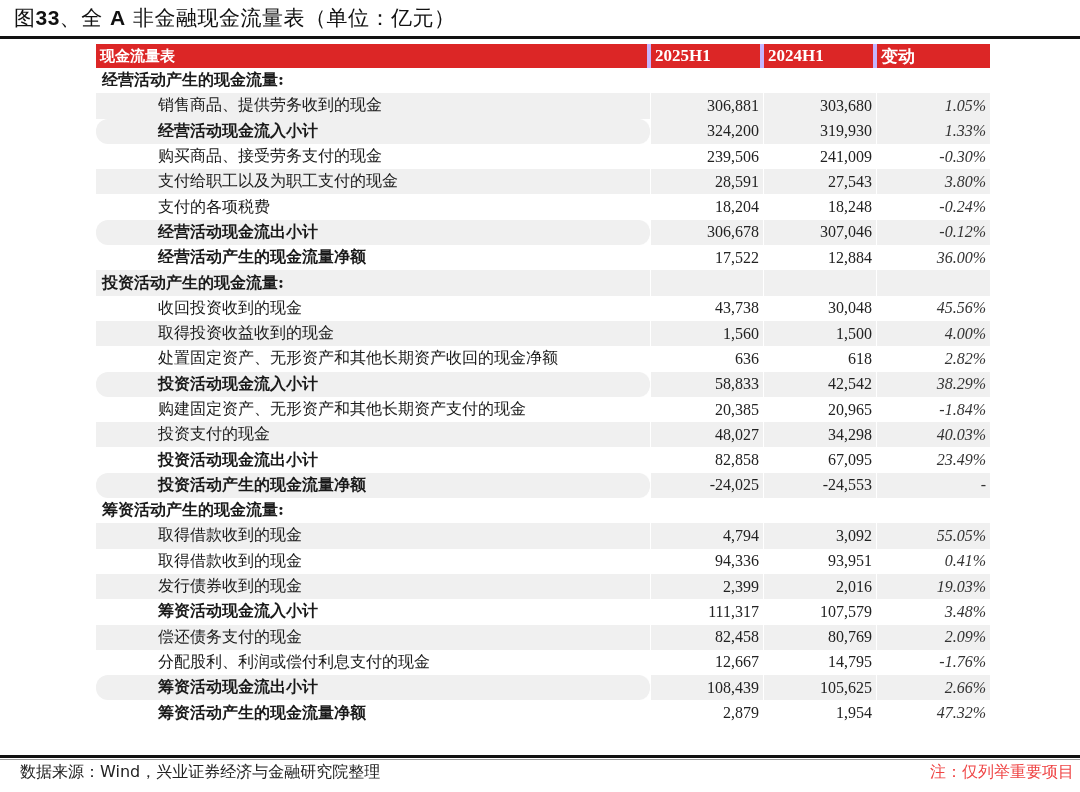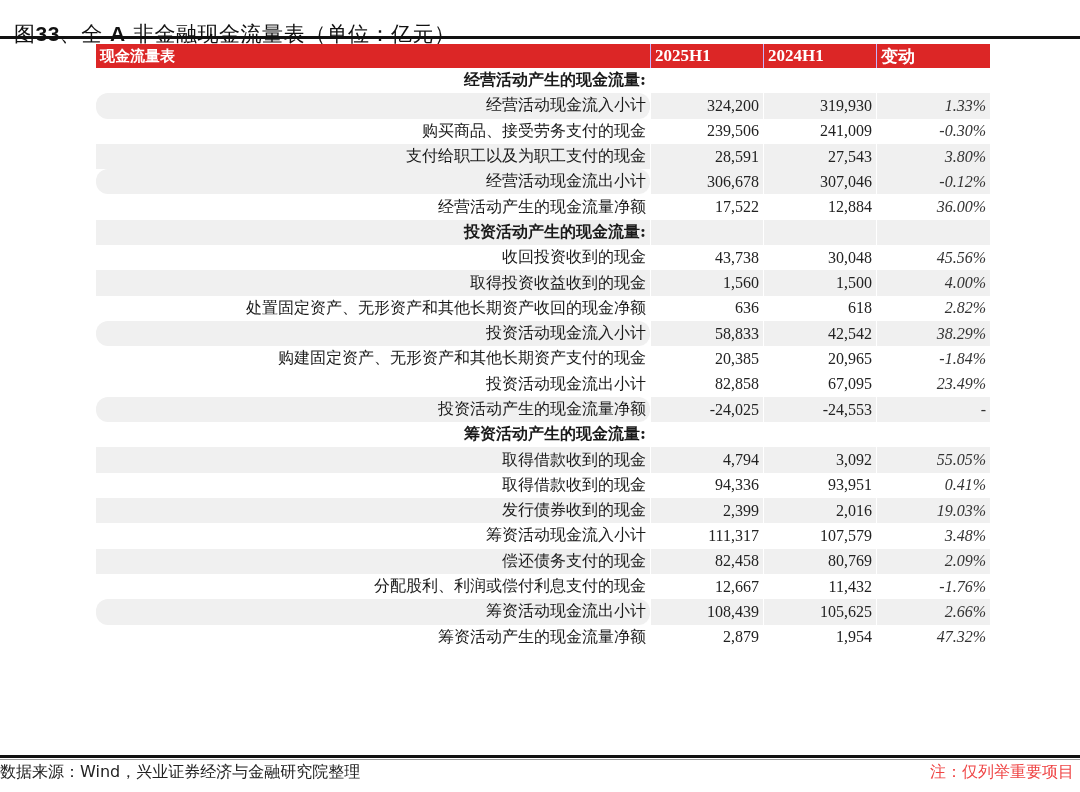--- a/index.html
+++ b/index.html
@@ -1,41 +1,41 @@
 <!DOCTYPE html>
 <html><head>
 <meta charset="utf-8">
 <style>
   html, body { margin: 0; padding: 0; background: #ffffff; }
   body { width: 1080px; height: 792px; position: relative; overflow: hidden; font-family: "DejaVu Serif", "Liberation Serif", serif; color: #1a1a1a; }
-  .fig-title { position: absolute; left: 14px; top: 4px; font-family: "DejaVu Sans", "Liberation Sans", sans-serif; font-size: 21px; font-weight: normal; color: #111; letter-spacing: 0.5px; white-space: nowrap; margin-top: 16px; }
+  .fig-title { position: absolute; left: 14px; top: 4px; font-family: "DejaVu Sans", "Liberation Sans", sans-serif; font-size: 21px; font-weight: normal; color: #111; letter-spacing: 0.5px; white-space: nowrap; }
   .fig-title b { font-family: "Liberation Sans", sans-serif; font-weight: bold; }
   .rule-top { position: absolute; left: 0; top: 36px; width: 1080px; height: 3px; background: #111; }
   .rule-bottom { position: absolute; left: 0; top: 755px; width: 1080px; height: 3px; background: #111; }
   .rule-bottom-thin { position: absolute; left: 0; top: 759px; width: 1080px; height: 1px; background: #999; }
   table.cf { position: absolute; left: 96px; top: 44px; width: 894px; border-collapse: separate; border-spacing: 0; table-layout: fixed; }
   table.cf col.c-label { width: 555px; }
   table.cf col.c-num1 { width: 113px; }
   table.cf col.c-num2 { width: 113px; }
   table.cf col.c-chg { width: 113px; }
-  table.cf th { background: #dc2626; color: #ffffff; height: 24px; font-weight: bold; font-size: 16px; padding: 0 4px; border-right: 1px solid #c4b5fd; white-space: nowrap; }
+  table.cf th { background: #dc2626; color: #ffffff; height: 24px; font-weight: bold; font-size: 16px; padding: 0 4px; border-right: 4px solid #c4b5fd; white-space: nowrap; }
   table.cf th:last-child { border-right: none; }
   table.cf th.th-label { text-align: left; font-family: "DejaVu Serif", serif; font-size: 15px; }
   table.cf th.th-num { text-align: left; font-family: "Liberation Serif", serif; font-size: 17px; margin-top: 9px; }
   table.cf td { height: 25.3px; padding: 0 4px; font-size: 16px; white-space: nowrap; border-right: 1px solid #ffffff; }
   table.cf td:last-child { border-right: none; }
   table.cf tr.odd td { background: #ffffff; }
   table.cf tr.even td { background: #f0f0f0; }
-  td.label { text-align: right; font-family: "DejaVu Serif", serif; font-size: 15.5px; }
+  td.label { text-align: left; font-family: "DejaVu Serif", serif; font-size: 15.5px; }
   td.label.section { font-weight: bold; padding-left: 6px; }
   td.label.item { padding-left: 62px; }
-  td.label.subtotal { padding-left: 62px; font-weight: normal; border-radius: 12px; }
+  td.label.subtotal { padding-left: 62px; font-weight: bold; border-radius: 12px; }
   td.num { text-align: right; font-family: "Liberation Serif", serif; font-size: 18px; color: #222; }
   td.chg { text-align: right; font-family: "Liberation Serif", serif; font-style: italic; font-size: 18px; color: #333; }
-  .footer-left { position: absolute; left: 0; top: 762px; font-family: "DejaVu Sans", "Liberation Sans", sans-serif; font-size: 16px; color: #222; white-space: nowrap; }
+  .footer-left { position: absolute; left: 20px; top: 762px; font-family: "DejaVu Sans", "Liberation Sans", sans-serif; font-size: 16px; color: #222; white-space: nowrap; }
   .footer-right { position: absolute; right: 6px; top: 762px; font-family: "DejaVu Sans", "Liberation Sans", sans-serif; font-size: 16px; color: #ef4444; white-space: nowrap; }
 </style>
 </head>
 <body>
 
 <div class="fig-title"><span>图</span><b>33</b><span>、全 </span><b>A</b><span> 非金融现金流量表（单位：亿元）</span></div>
 
 <div class="rule-top"></div>
 
 <table class="cf">
@@ -54,37 +54,49 @@
     </tr>
   </thead>
   <tbody id="cf-body">
       <tr class="odd">
         <td class="label section">经营活动产生的现金流量:</td>
         <td class="num"></td>
         <td class="num"></td>
         <td class="chg"></td>
       </tr>
       <tr class="even">
+        <td class="label item">销售商品、提供劳务收到的现金</td>
+        <td class="num">306,881</td>
+        <td class="num">303,680</td>
+        <td class="chg">1.05%</td>
+      </tr>
+      <tr class="even">
         <td class="label subtotal">经营活动现金流入小计</td>
         <td class="num">324,200</td>
         <td class="num">319,930</td>
         <td class="chg">1.33%</td>
       </tr>
       <tr class="odd">
         <td class="label item">购买商品、接受劳务支付的现金</td>
         <td class="num">239,506</td>
         <td class="num">241,009</td>
         <td class="chg">-0.30%</td>
       </tr>
       <tr class="even">
         <td class="label item">支付给职工以及为职工支付的现金</td>
         <td class="num">28,591</td>
         <td class="num">27,543</td>
         <td class="chg">3.80%</td>
       </tr>
+      <tr class="odd">
+        <td class="label item">支付的各项税费</td>
+        <td class="num">18,204</td>
+        <td class="num">18,248</td>
+        <td class="chg">-0.24%</td>
+      </tr>
       <tr class="even">
         <td class="label subtotal">经营活动现金流出小计</td>
         <td class="num">306,678</td>
         <td class="num">307,046</td>
         <td class="chg">-0.12%</td>
       </tr>
       <tr class="odd">
         <td class="label subtotal">经营活动产生的现金流量净额</td>
         <td class="num">17,522</td>
         <td class="num">12,884</td>
@@ -119,20 +131,26 @@
         <td class="num">58,833</td>
         <td class="num">42,542</td>
         <td class="chg">38.29%</td>
       </tr>
       <tr class="odd">
         <td class="label item">购建固定资产、无形资产和其他长期资产支付的现金</td>
         <td class="num">20,385</td>
         <td class="num">20,965</td>
         <td class="chg">-1.84%</td>
       </tr>
+      <tr class="even">
+        <td class="label item">投资支付的现金</td>
+        <td class="num">48,027</td>
+        <td class="num">34,298</td>
+        <td class="chg">40.03%</td>
+      </tr>
       <tr class="odd">
         <td class="label subtotal">投资活动现金流出小计</td>
         <td class="num">82,858</td>
         <td class="num">67,095</td>
         <td class="chg">23.49%</td>
       </tr>
       <tr class="even">
         <td class="label subtotal">投资活动产生的现金流量净额</td>
         <td class="num">-24,025</td>
         <td class="num">-24,553</td>
@@ -170,21 +188,21 @@
       </tr>
       <tr class="even">
         <td class="label item">偿还债务支付的现金</td>
         <td class="num">82,458</td>
         <td class="num">80,769</td>
         <td class="chg">2.09%</td>
       </tr>
       <tr class="odd">
         <td class="label item">分配股利、利润或偿付利息支付的现金</td>
         <td class="num">12,667</td>
-        <td class="num">11,432</td>
+        <td class="num">14,795</td>
         <td class="chg">-1.76%</td>
       </tr>
       <tr class="even">
         <td class="label subtotal">筹资活动现金流出小计</td>
         <td class="num">108,439</td>
         <td class="num">105,625</td>
         <td class="chg">2.66%</td>
       </tr>
       <tr class="odd">
         <td class="label subtotal">筹资活动产生的现金流量净额</td>

